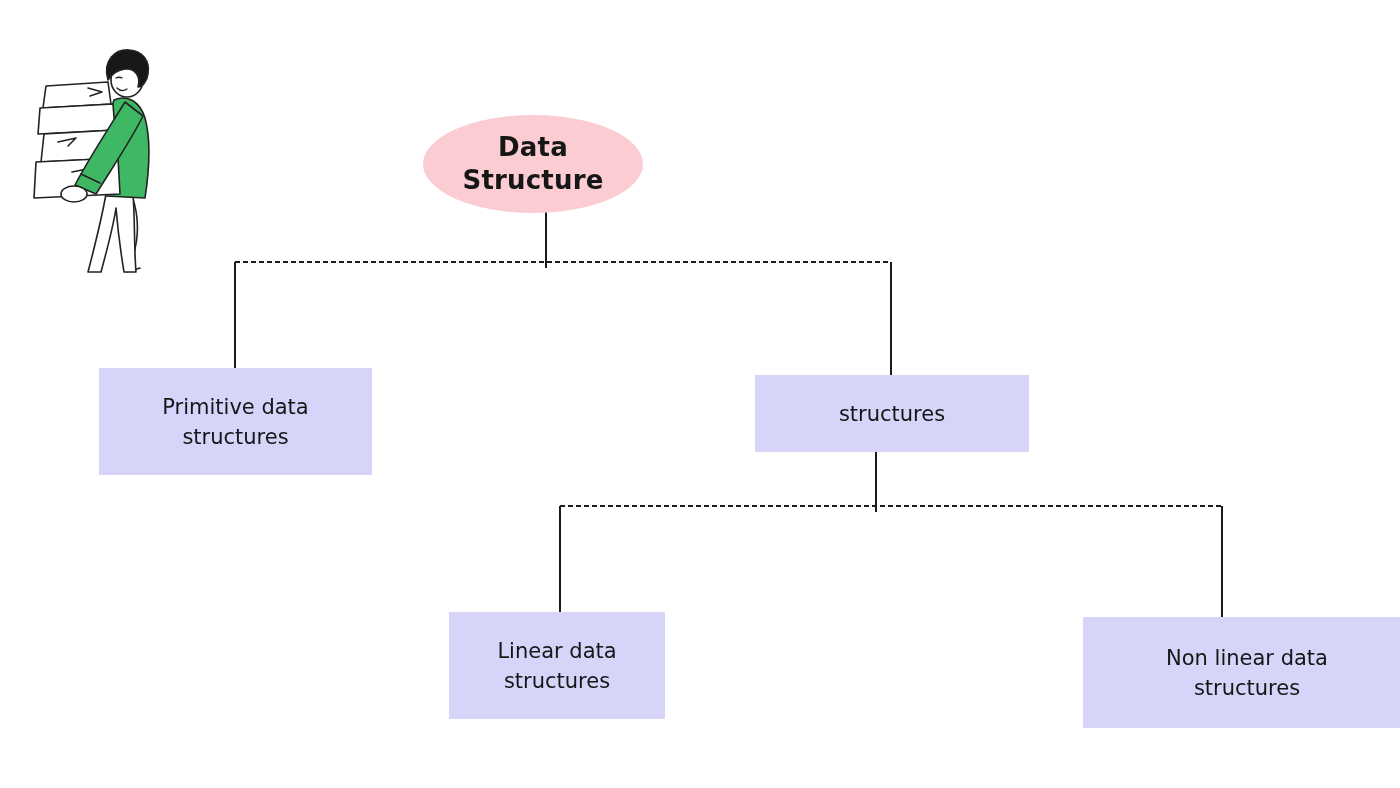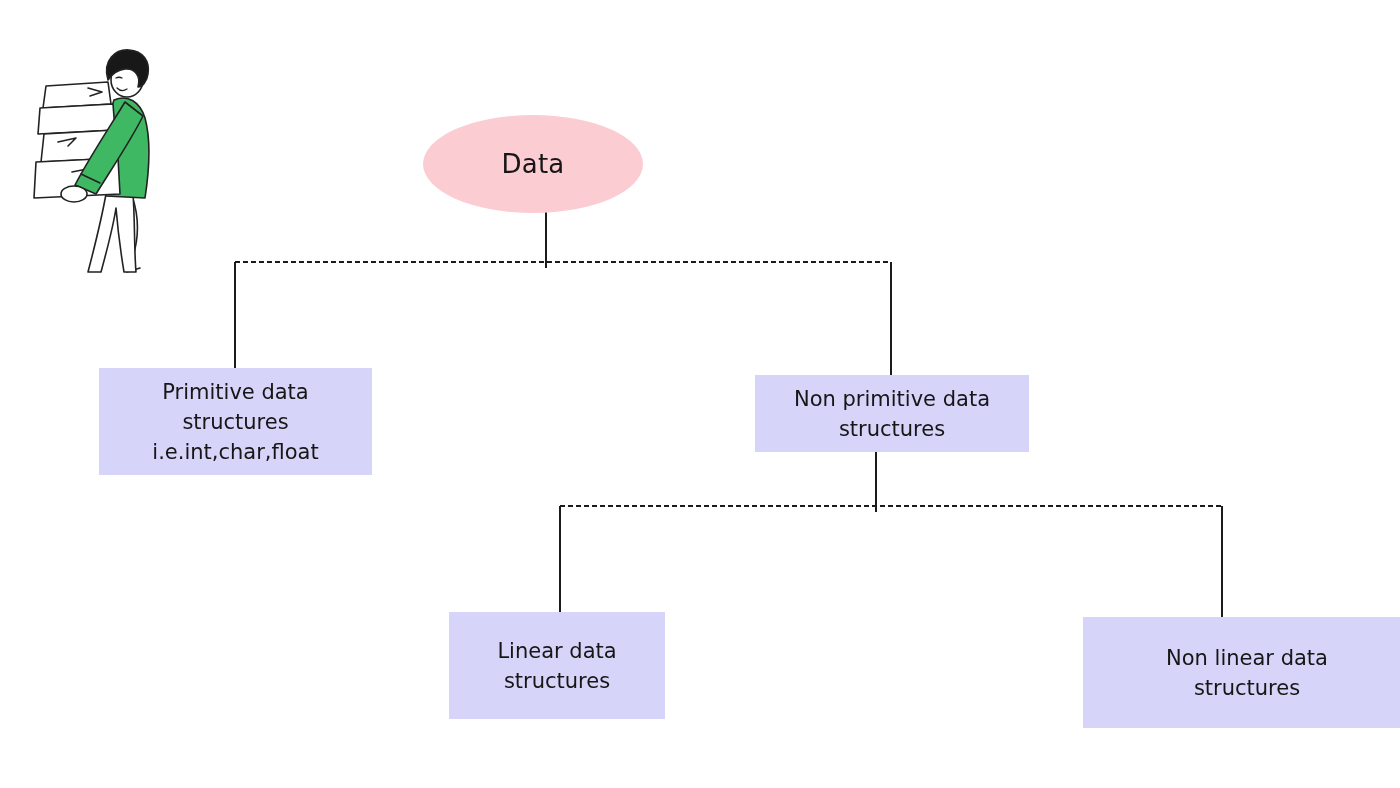--- a/index.html
+++ b/index.html
@@ -27,21 +27,21 @@
     left: 423px; top: 115px;
     width: 220px; height: 98px;
     background: #fbccd2;
     border-radius: 50%;
     display: flex;
     flex-direction: column;
     align-items: center;
     justify-content: center;
     text-align: center;
     color: #161616;
-    font-weight: 400;
+    font-weight: 700;
     font-size: 26px;
     line-height: 33px;
     letter-spacing: 0.2px;
   }
 
   .node {
     position: absolute;
     background: #d6d4f8;
     display: flex;
     flex-direction: column;
@@ -112,30 +112,29 @@
       <path d="M97 58 L115 72 C102 98 84 124 68 150 L47 141 C61 114 81 84 97 58 Z" fill="#3eb863"></path>
 
       <path d="M53 130 L72 139" fill="none"></path>
 
       <ellipse cx="46" cy="150" rx="13" ry="8" fill="#ffffff"></ellipse>
     </g>
   </svg>
 
   <div class="root-ellipse">
     <div>Data</div>
+    <div>Structure</div>
   </div>
 
   <div class="node node-primitive">
     <div>Primitive data</div>
     <div>structures</div>
-    <div>i.e.int,char,float</div>
   </div>
 
   <div class="node node-non-primitive">
-    <div>Non primitive data</div>
     <div>structures</div>
   </div>
 
   <div class="node node-linear">
     <div>Linear data</div>
     <div>structures</div>
   </div>
 
   <div class="node node-non-linear">
     <div>Non linear data</div>

